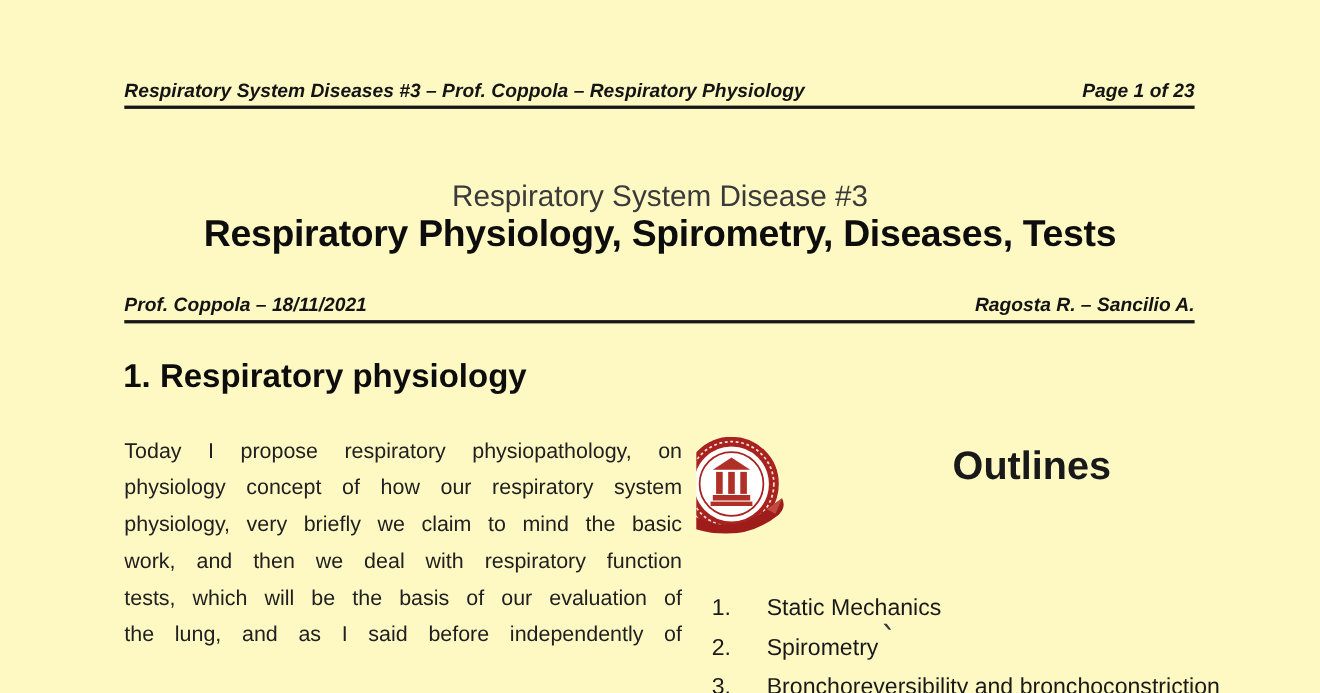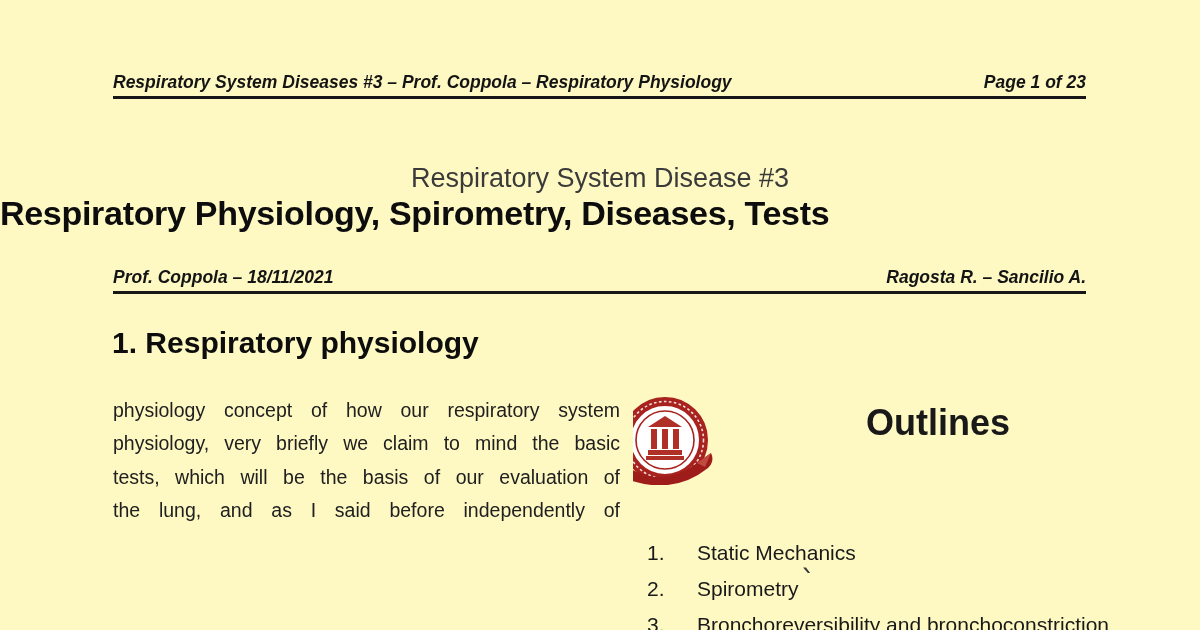--- a/index.html
+++ b/index.html
@@ -55,20 +55,21 @@
     text-align: center;
     font-size: 27px;
     font-weight: 400;
     color: #3a3a3a;
   }
   .doc-title {
     position: absolute;
     left: 0;
     top: 194px;
     width: 1200px;
+    text-align: center;
     font-size: 34px;
     font-weight: 700;
     letter-spacing: -0.3px;
     color: #0d0d0d;
   }
 
   
   .byline-row {
     position: absolute;
     left: 113px;
@@ -182,22 +183,24 @@
 
   <div class="byline-row">
     <span>Prof. Coppola – 18/11/2021</span>
     <span>Ragosta R. – Sancilio A.</span>
   </div>
   <div class="rule byline-rule"></div>
 
   <h2 class="section-heading">1. Respiratory physiology</h2>
 
   <div class="body-col">
+    <div class="body-line">Today I propose respiratory physiopathology, on</div>
     <div class="body-line">physiology concept of how our respiratory system</div>
     <div class="body-line">physiology, very briefly we claim to mind the basic</div>
+    <div class="body-line">work, and then we deal with respiratory function</div>
     <div class="body-line">tests, which will be the basis of our evaluation of</div>
     <div class="body-line">the lung, and as I said before independently of</div>
   </div>
 
   <div class="seal-wrap">
     <svg viewBox="0 0 100 96" xmlns="http://www.w3.org/2000/svg">
 
       <circle cx="44" cy="43" r="38.5" fill="#ffffff" stroke="#a8221e" stroke-width="9"></circle>
 
       <circle cx="44" cy="43" r="38.5" fill="none" stroke="#ffffff" stroke-width="1.6" stroke-dasharray="2.6 2.4" opacity="0.85"></circle>

